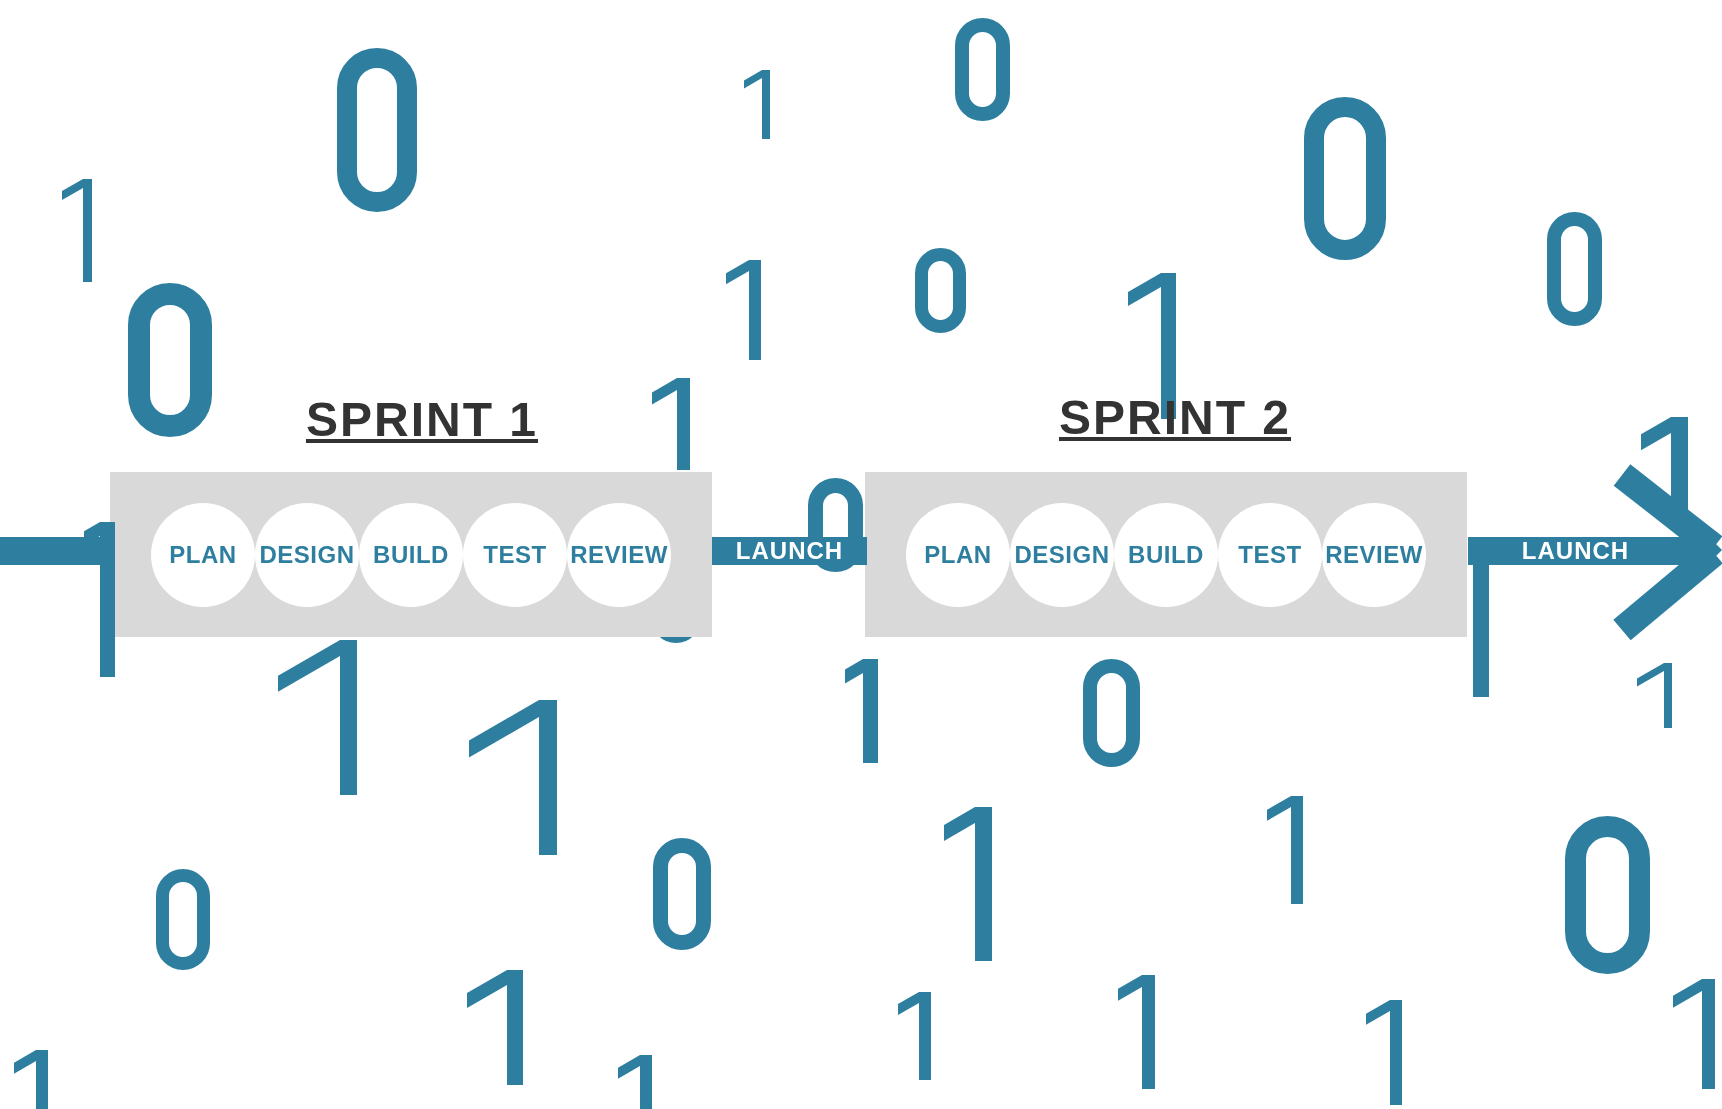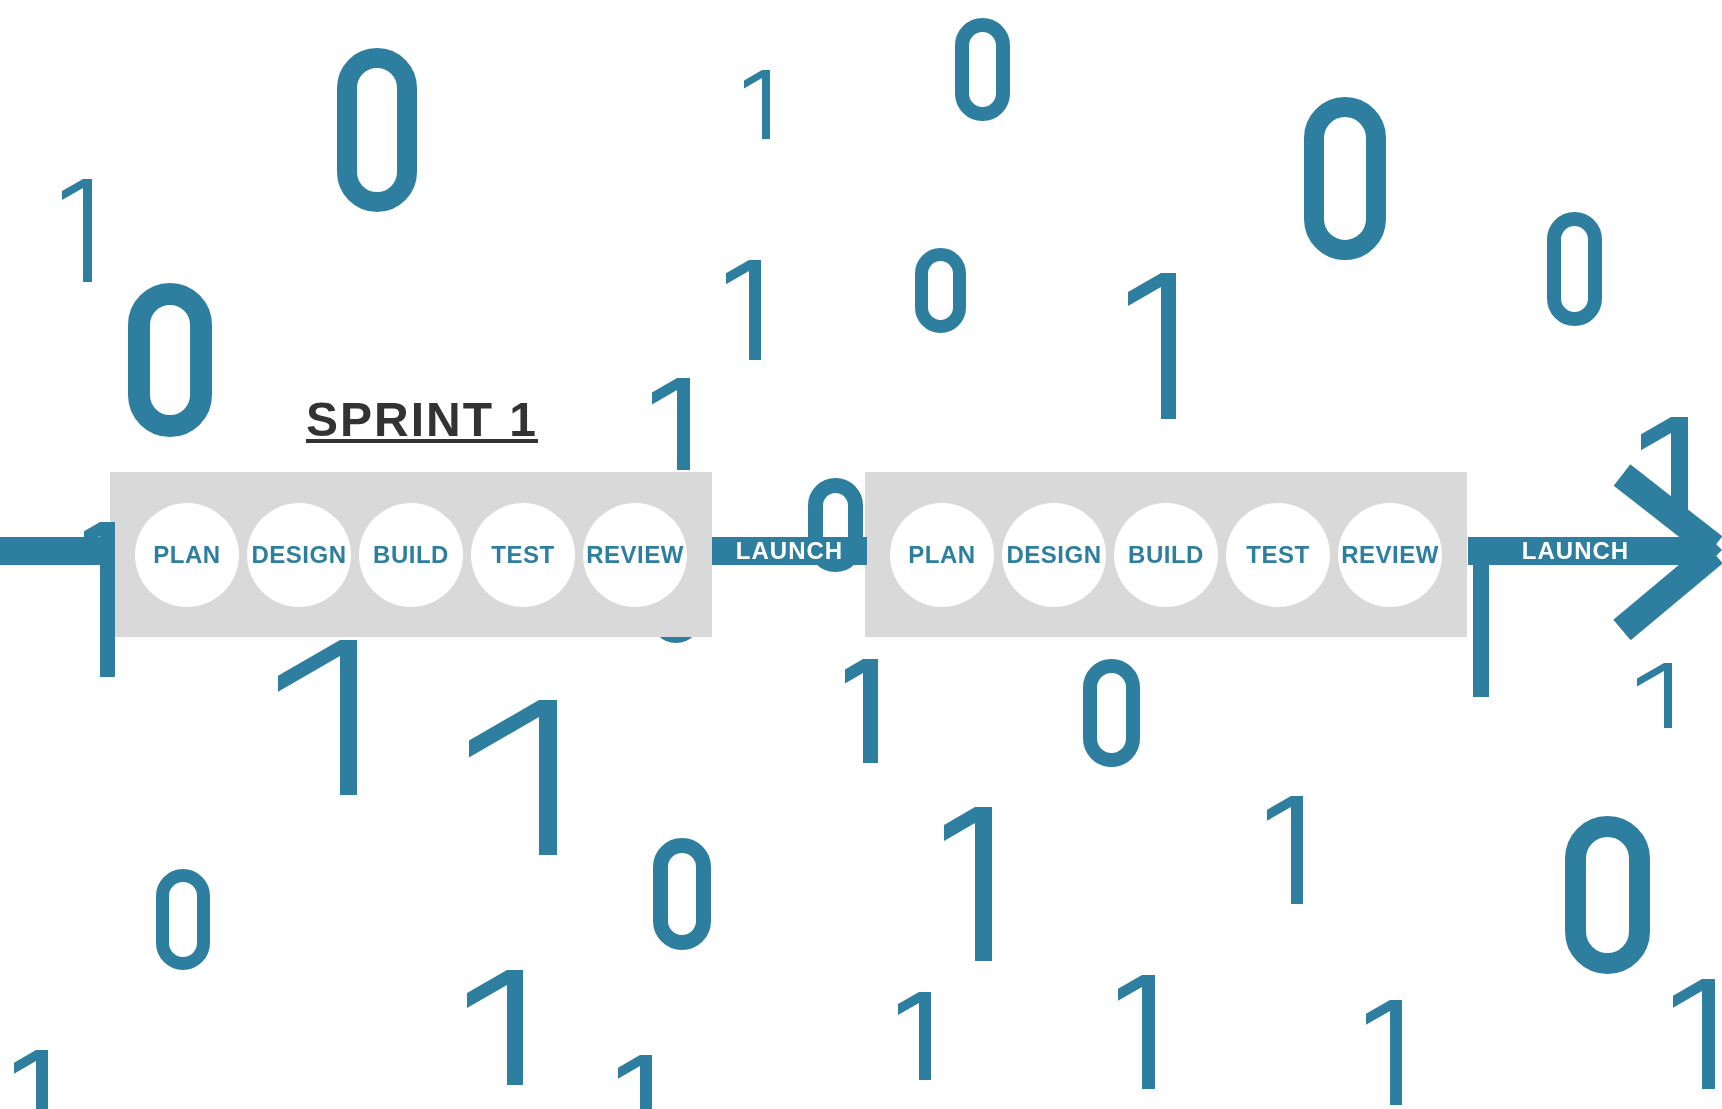--- a/index.html
+++ b/index.html
@@ -16,21 +16,20 @@
   .sprint-box {
     position: absolute;
     top: 472px;
     width: 602px;
     height: 165px;
     background: var(--box-gray, #d9d9d9);
     z-index: 2;
     display: flex;
     align-items: center;
     justify-content: center;
-    gap: 8px;
   }
   #sprint1-box { left: 110px; }
   #sprint2-box { left: 865px; }
   .stage-circle {
     width: 104px;
     height: 104px;
     border-radius: 50%;
     background: var(--circle-white, #ffffff);
     display: flex;
     align-items: center;
@@ -221,20 +220,21 @@
         <div style="position: absolute; top: 0px; right: 0px; width: 13px; height: 100%; background: rgb(46, 127, 159);"></div>
       </div>
       <div style="position: absolute; left: 618px; top: 1055px; width: 34px; height: 100px;">
         <div style="position: absolute; top: 0px; left: 0px; width: 22px; height: 11.4px; background: rgb(46, 127, 159); transform: skewY(-30deg); transform-origin: 100% 0px;"></div>
         <div style="position: absolute; top: 0px; right: 0px; width: 12px; height: 100%; background: rgb(46, 127, 159);"></div>
       </div>
       <div style="position: absolute; left: 1473px; top: 565px; width: 16px; height: 132px; background: rgb(46, 127, 159);"></div>
     </div>
 
   <div class="sprint-title" id="sprint1-title">SPRINT 1</div>
+  <div class="sprint-title" id="sprint2-title">SPRINT 2</div>
 
   <div class="arrow-part" id="arrow-tail"></div>
   <div class="arrow-part" id="launch1-bar"></div>
   <div class="arrow-part" id="launch2-bar"></div>
   <svg id="arrowhead" viewBox="0 0 122 230">
     <line x1="22" y1="35" x2="114" y2="107" stroke-width="27" class="teal-stroke" stroke="#2e7f9f"></line>
     <line x1="22" y1="190" x2="114" y2="113" stroke-width="27" class="teal-stroke" stroke="#2e7f9f"></line>
     <polygon points="84,72 122,110 84,148" class="teal-fill" fill="#2e7f9f"></polygon>
   </svg>
 

